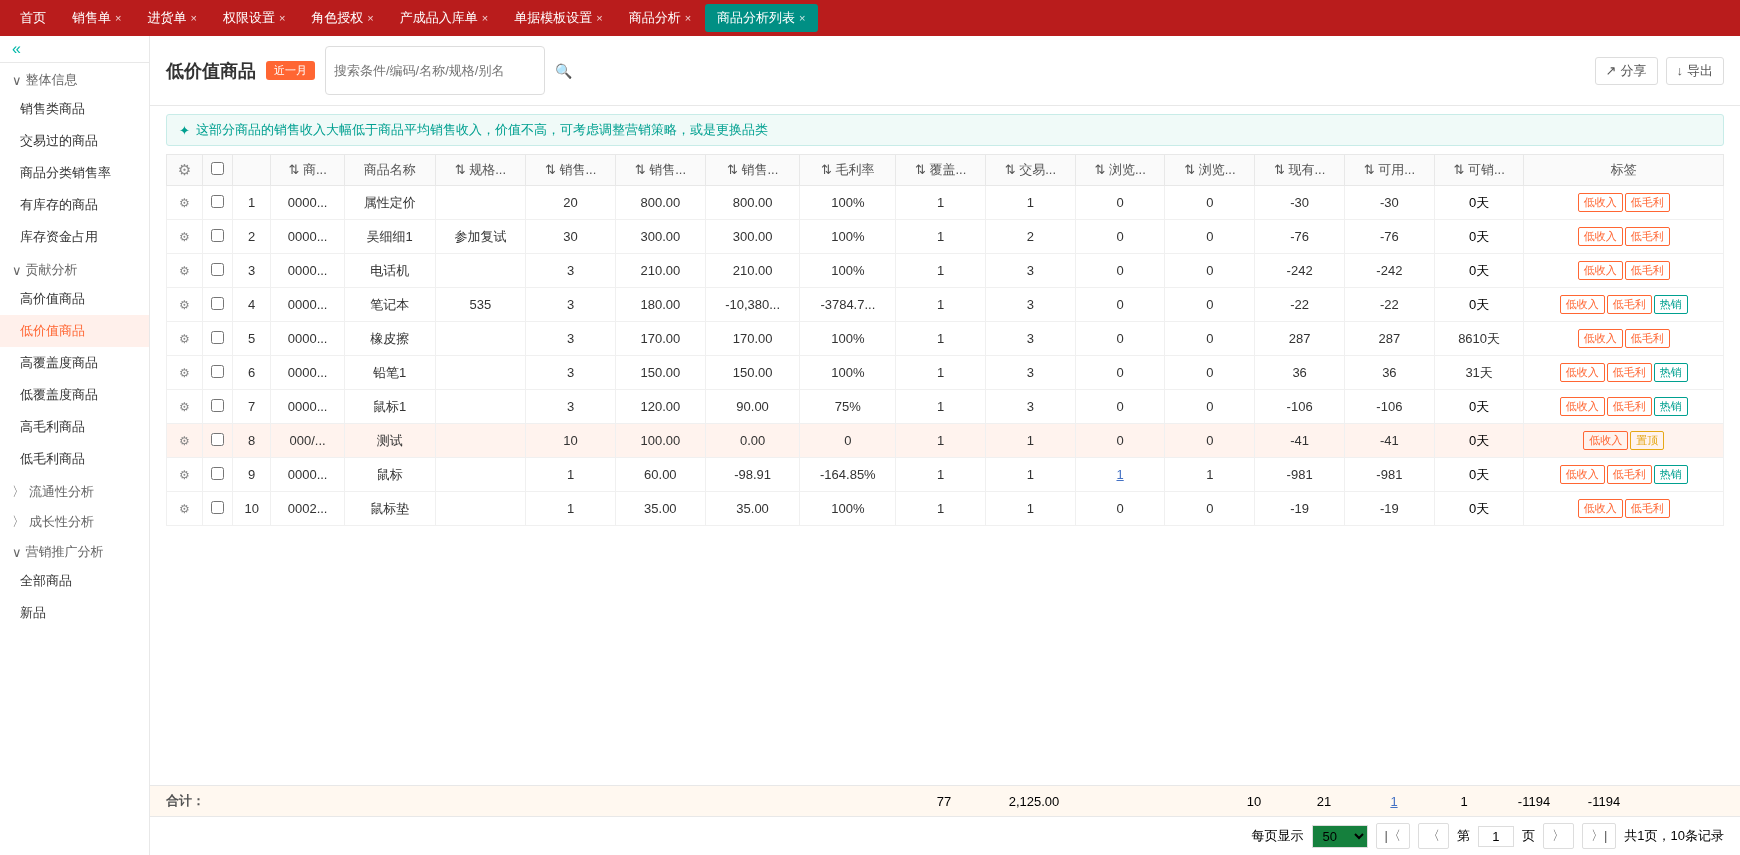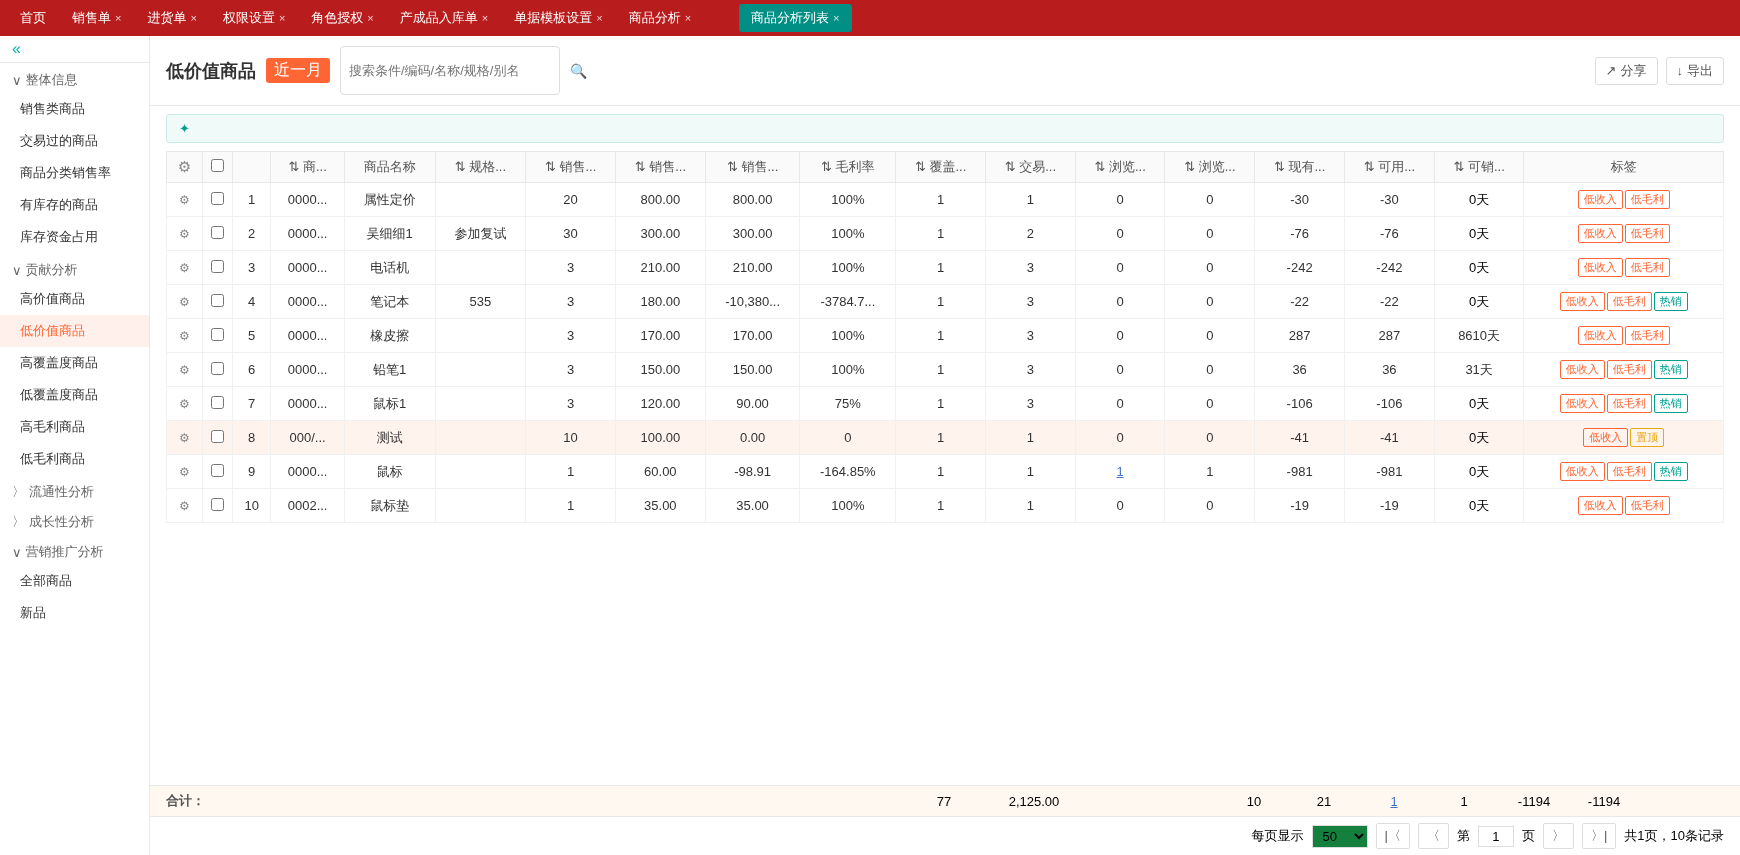--- a/index.html
+++ b/index.html
@@ -18,21 +18,21 @@
       color: #fff;
       padding: 4px 12px;
       cursor: pointer;
       white-space: nowrap;
       border-radius: 3px;
       display: flex;
       align-items: center;
       gap: 4px;
       height: 28px;
     }
-    .nav-item.active { background: #008f84; margin-left: 34px; }
+    .nav-item.active { background: #008f84; }
     .nav-item .close-x { font-size: 11px; color: rgba(255,255,255,0.8); cursor: pointer; }
 
     
     .main-layout { display: flex; height: calc(100vh - 36px); }
 
     
     .sidebar {
       width: 150px;
       background: #fff;
       border-right: 1px solid #e8e8e8;
@@ -73,21 +73,21 @@
       border-bottom: 1px solid #e8e8e8;
       gap: 10px;
     }
     .page-title { font-size: 18px; font-weight: bold; color: #333; }
     .tag-btn {
       background: #ff6633;
       color: #fff;
       border: none;
       border-radius: 3px;
       padding: 2px 8px;
-      font-size: 16px;
+      font-size: 11px;
       cursor: pointer;
     }
     .search-box {
       border: 1px solid #ddd;
       border-radius: 4px;
       padding: 16px 8px;
       width: 220px;
       color: #999;
       outline: none;
     }
@@ -319,20 +319,21 @@
         </button>
         <button class="action-btn">
           <span>↓</span>
           <span>导出</span>
         </button>
       </div>
     </div>
 
     <div class="info-bar">
       <span>✦</span>
+      <span>这部分商品的销售收入大幅低于商品平均销售收入，价值不高，可考虑调整营销策略，或是更换品类</span>
     </div>
 
     <div class="table-area">
       <table>
         <thead>
           <tr>
             <th style="width:36px;"><span class="gear-cell">⚙</span></th>
             <th style="width:30px;"><input type="checkbox" style=""></th>
             <th></th>
             <th>⇅ 商...</th>

